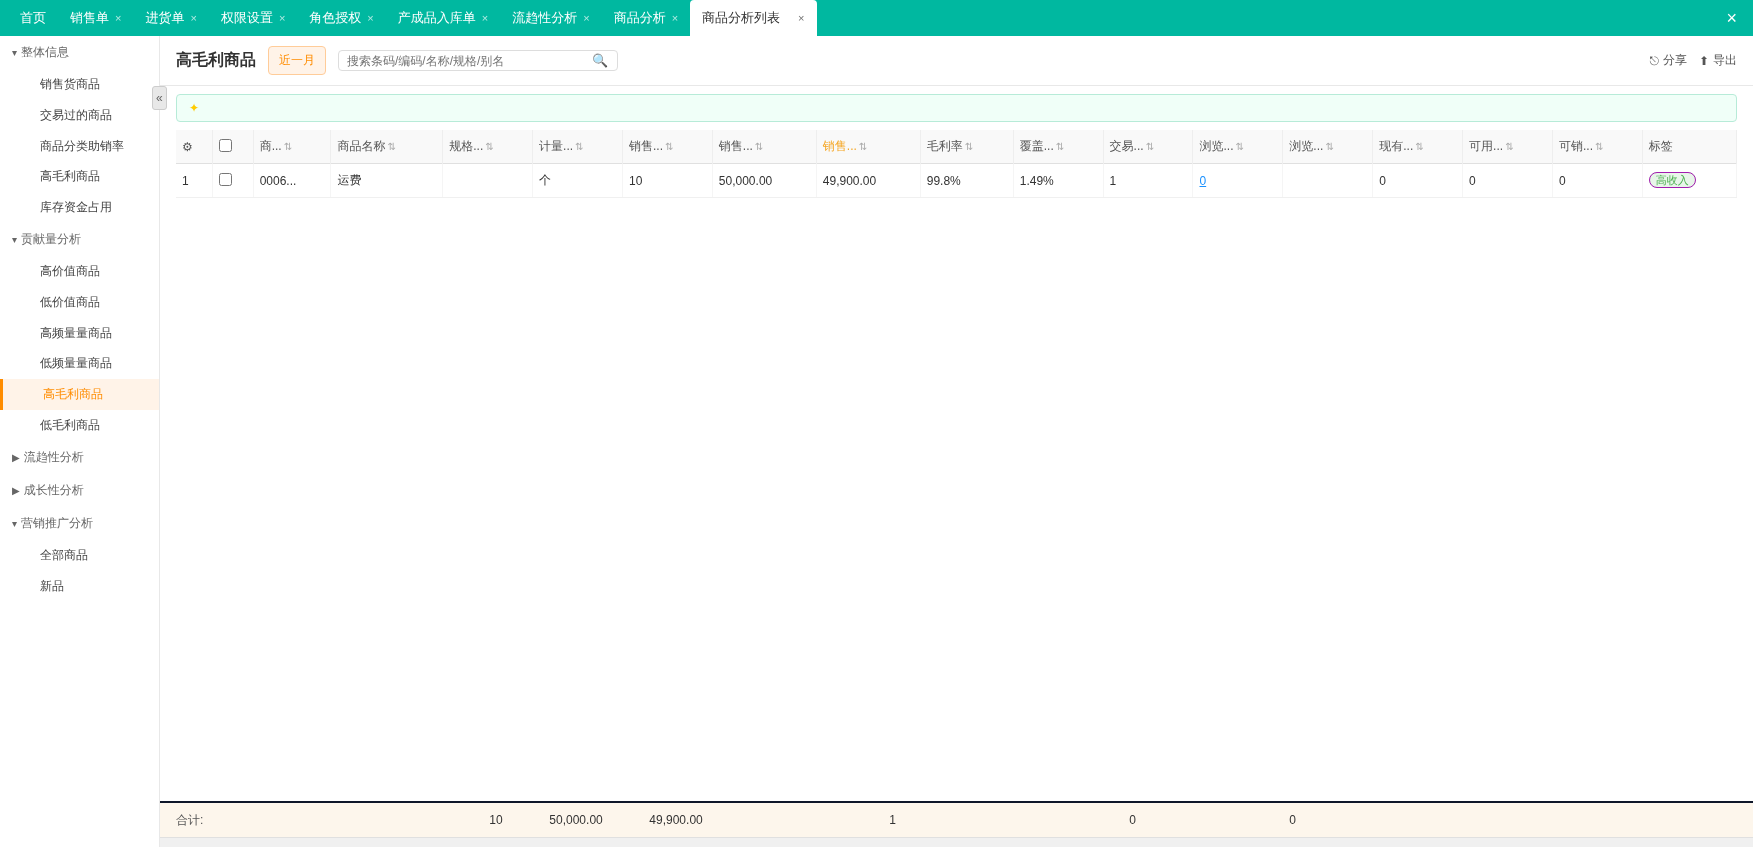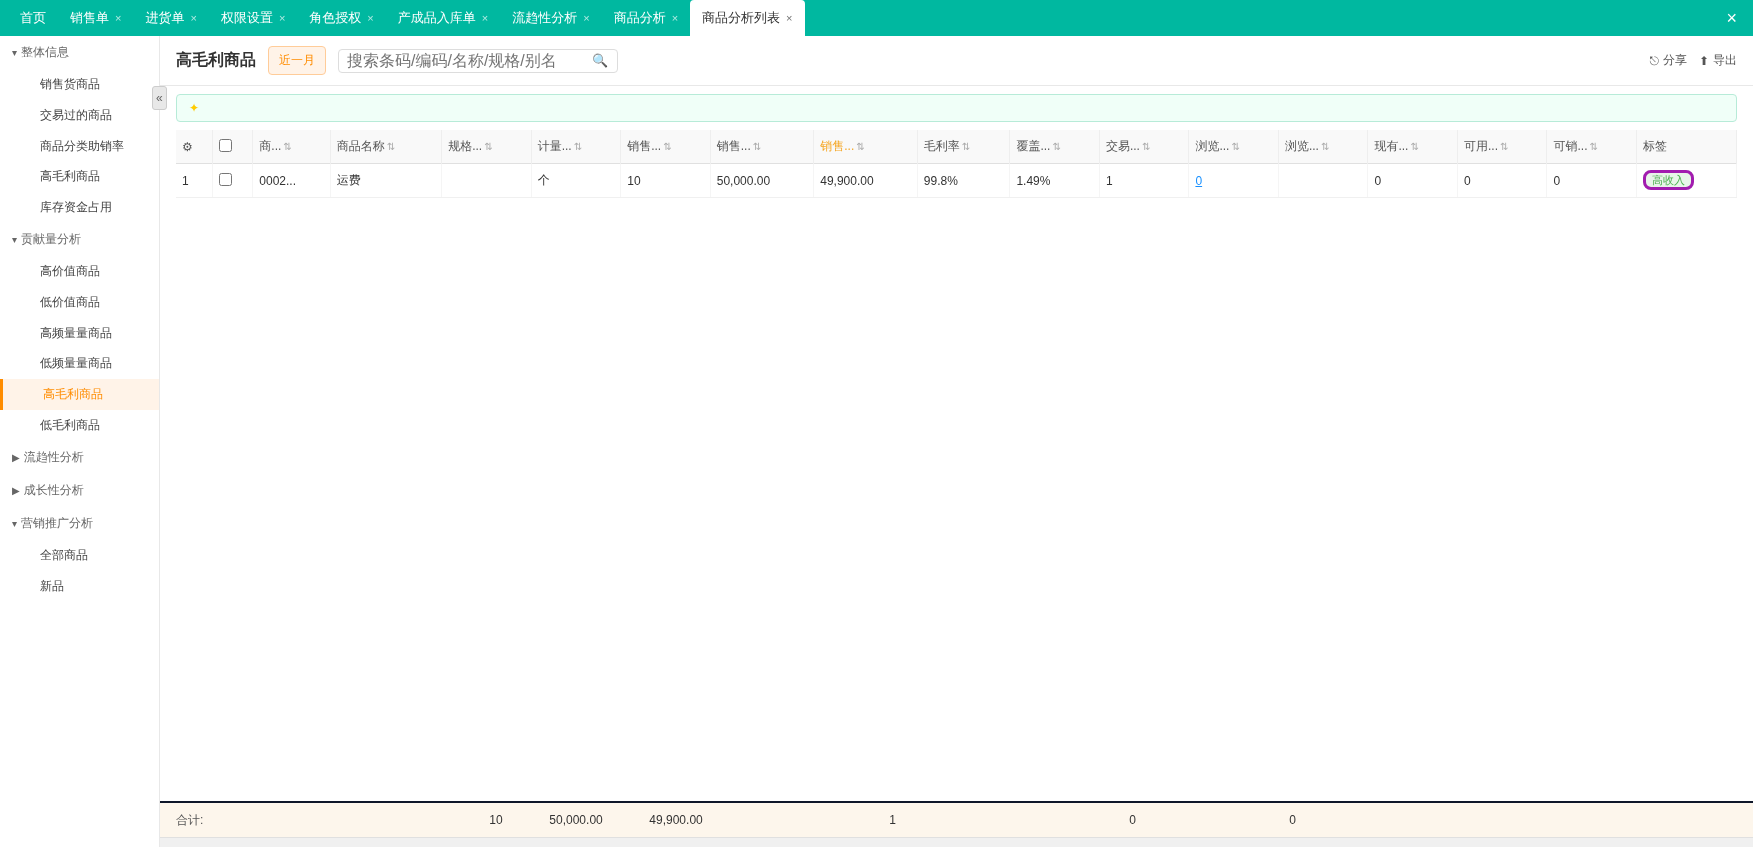--- a/index.html
+++ b/index.html
@@ -20,20 +20,21 @@
       display: flex;
       align-items: center;
       cursor: pointer;
       white-space: nowrap;
       font-size: 13px;
     }
     .top-nav-item.active {
       background: #fff;
       color: #333;
       border-radius: 4px 4px 0 0;
+      gap: 12px;
     }
     .top-nav-item .close-x {
       margin-left: 6px;
       font-size: 11px;
       opacity: 0.7;
     }
     .top-nav-close-all {
       margin-left: auto;
       cursor: pointer;
       font-size: 16px;
@@ -112,21 +113,21 @@
       align-items: center;
       border: 1px solid #ddd;
       border-radius: 4px;
       padding: 2px 8px;
       flex: 1;
       max-width: 280px;
     }
     .search-box input {
       border: none;
       outline: none;
-      font-size: 16px;
+      font-size: 12px;
       width: 100%;
       color: #999;
     }
     .search-icon { color: #999; font-size: 13px; }
     .header-actions { margin-left: auto; display: flex; gap: 12px; }
     .action-btn {
       display: flex;
       align-items: center;
       gap: 4px;
       cursor: pointer;
@@ -191,21 +192,21 @@
     table th .sort-icon { color: #aaa; font-size: 10px; margin-left: 2px; }
     table td {
       padding: 8px 6px;
       border-bottom: 1px solid #f0f0f0;
       border-right: 1px solid #f5f5f5;
       white-space: nowrap;
     }
     .badge-high-income {
       background: #e8f5e9;
       color: #4caf50;
-      border: 3px solid #a21caf;
+      border: 1px solid #a21caf;
       border-radius: 8px;
       padding: 1px 6px;
       font-size: 11px;
     }
     .link-style { color: #1890ff; text-decoration: underline; cursor: pointer; }
 
     
     .table-footer {
       background: #fdf6ec;
       border-top: 2px solid #0f172a;
@@ -395,21 +396,21 @@
             <th>现有...<span class="sort-icon">⇅</span></th>
             <th>可用...<span class="sort-icon">⇅</span></th>
             <th>可销...<span class="sort-icon">⇅</span></th>
             <th>标签</th>
           </tr>
         </thead>
         <tbody>
           <tr>
             <td>1</td>
             <td><input type="checkbox" style=""></td>
-            <td>0002...</td>
+            <td>0006...</td>
             <td>运费</td>
             <td></td>
             <td>个</td>
             <td>10</td>
             <td>50,000.00</td>
             <td>49,900.00</td>
             <td>99.8%</td>
             <td>1.49%</td>
             <td>1</td>
             <td><span class="link-style">0</span></td>

